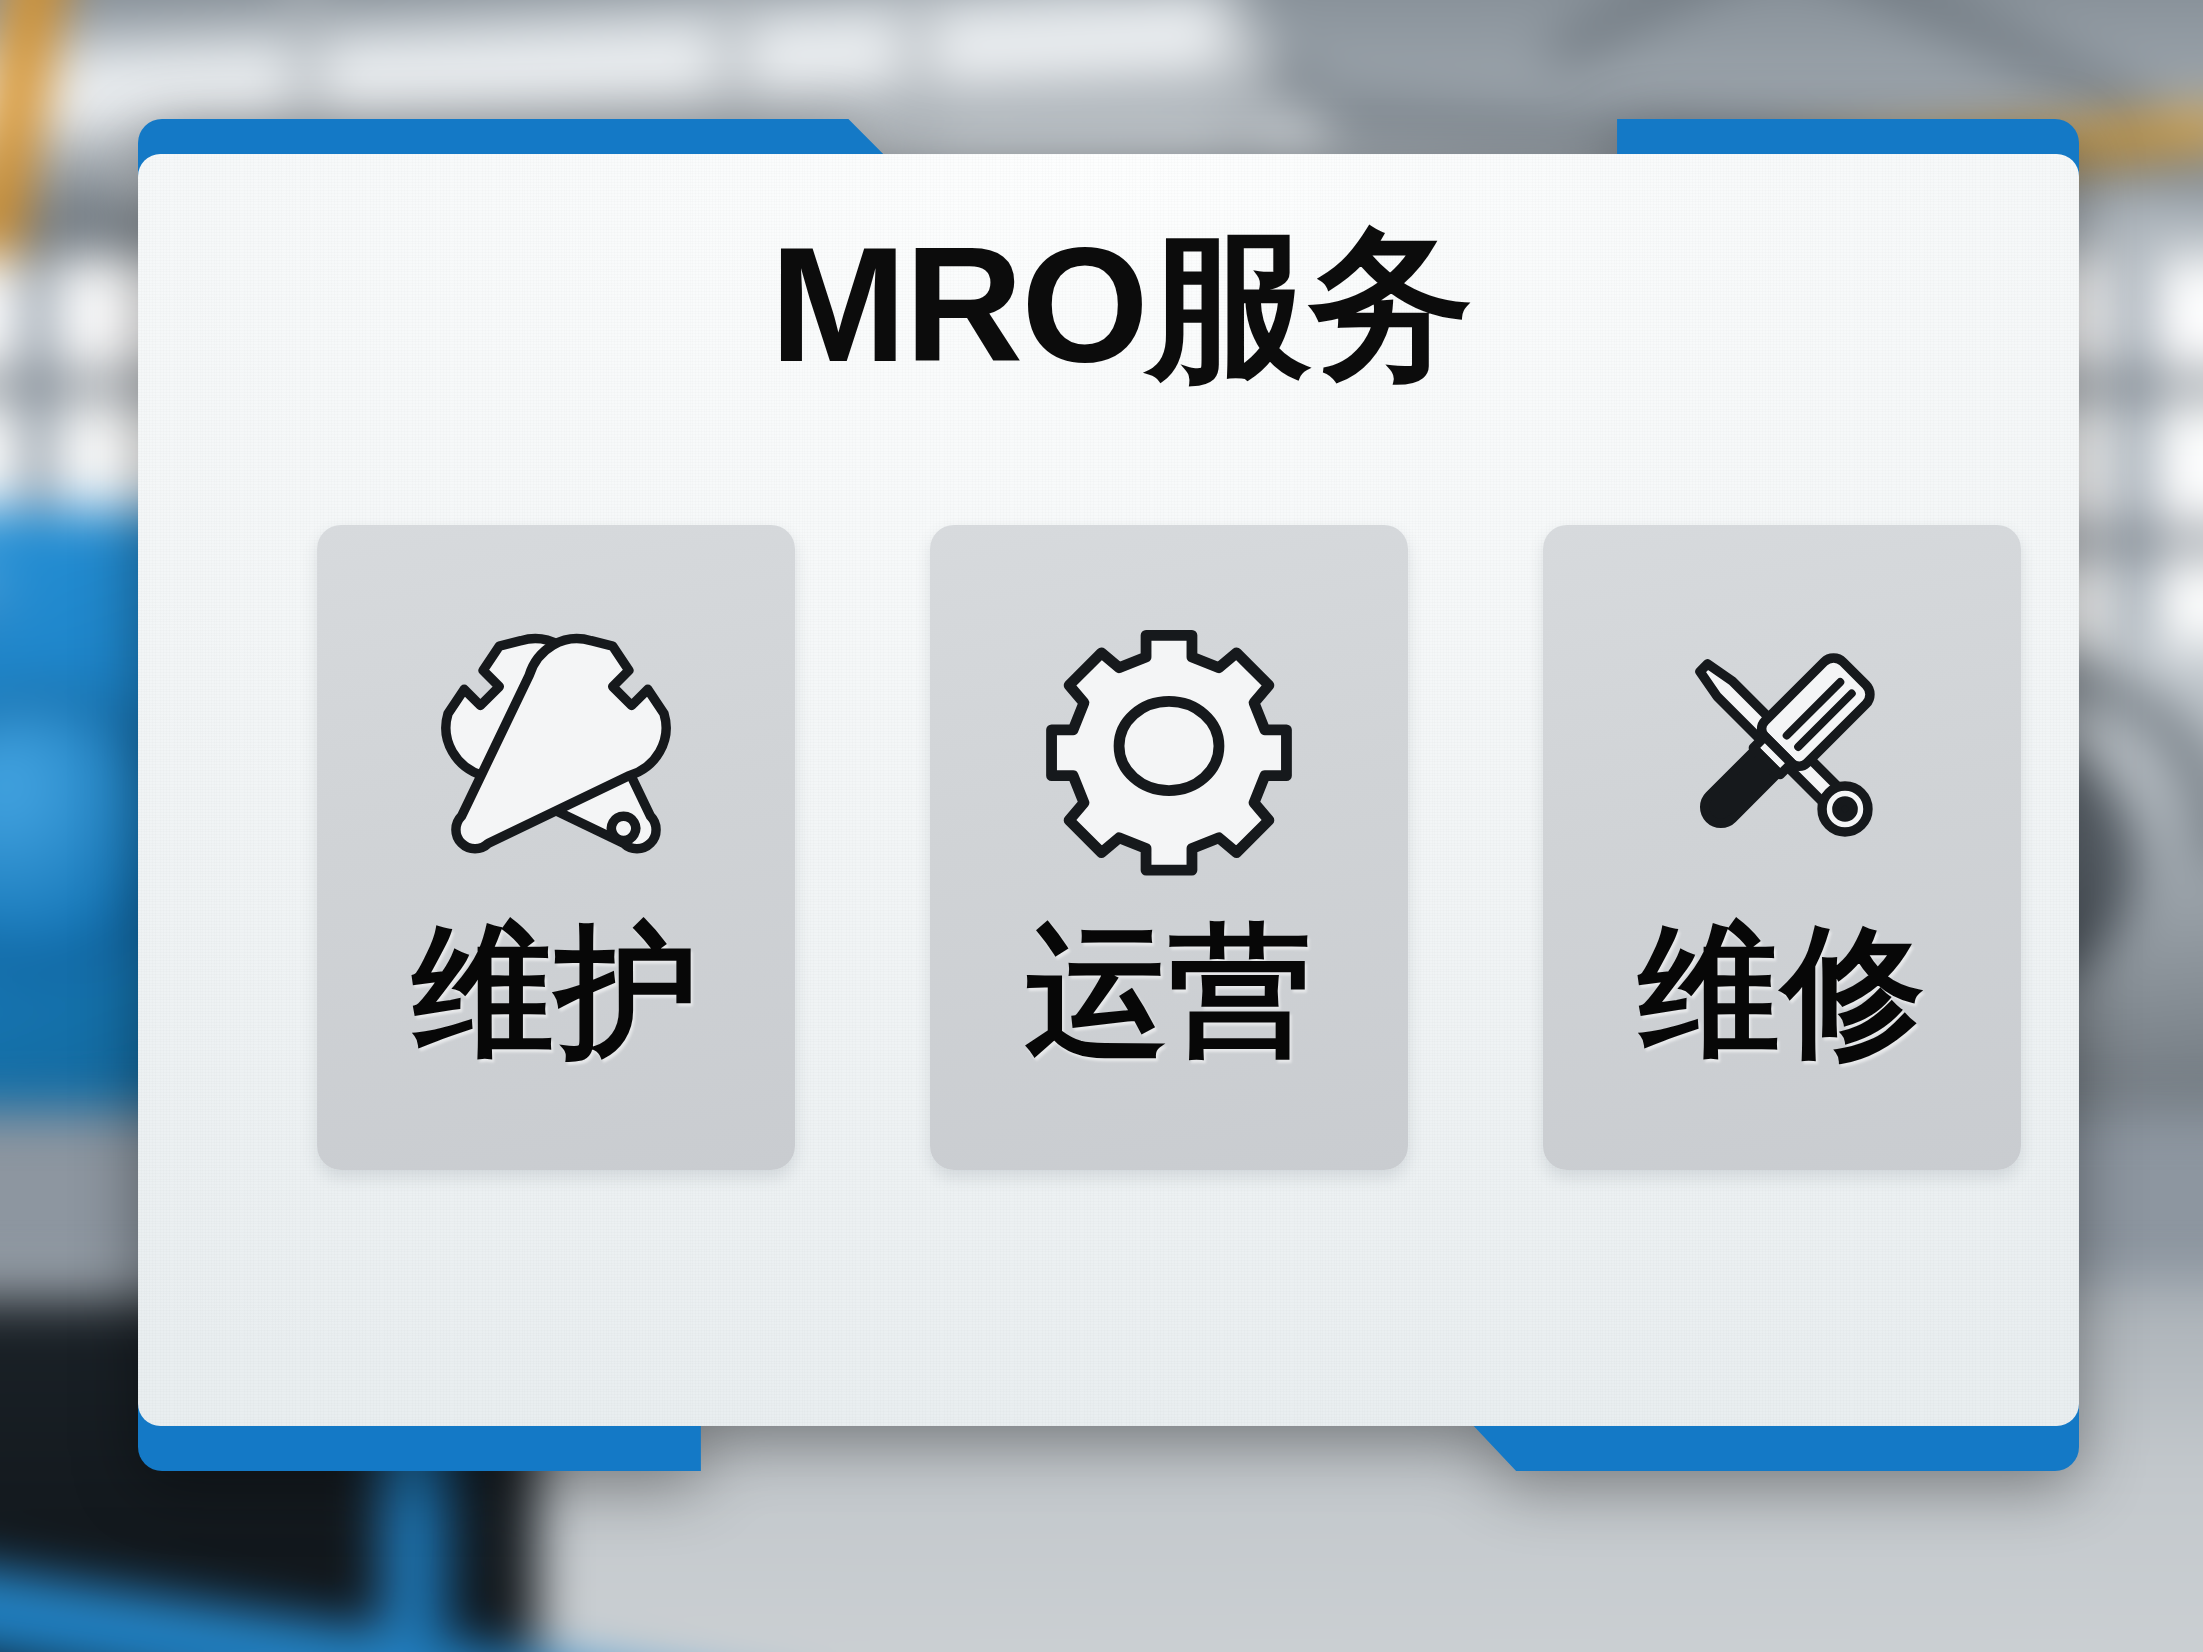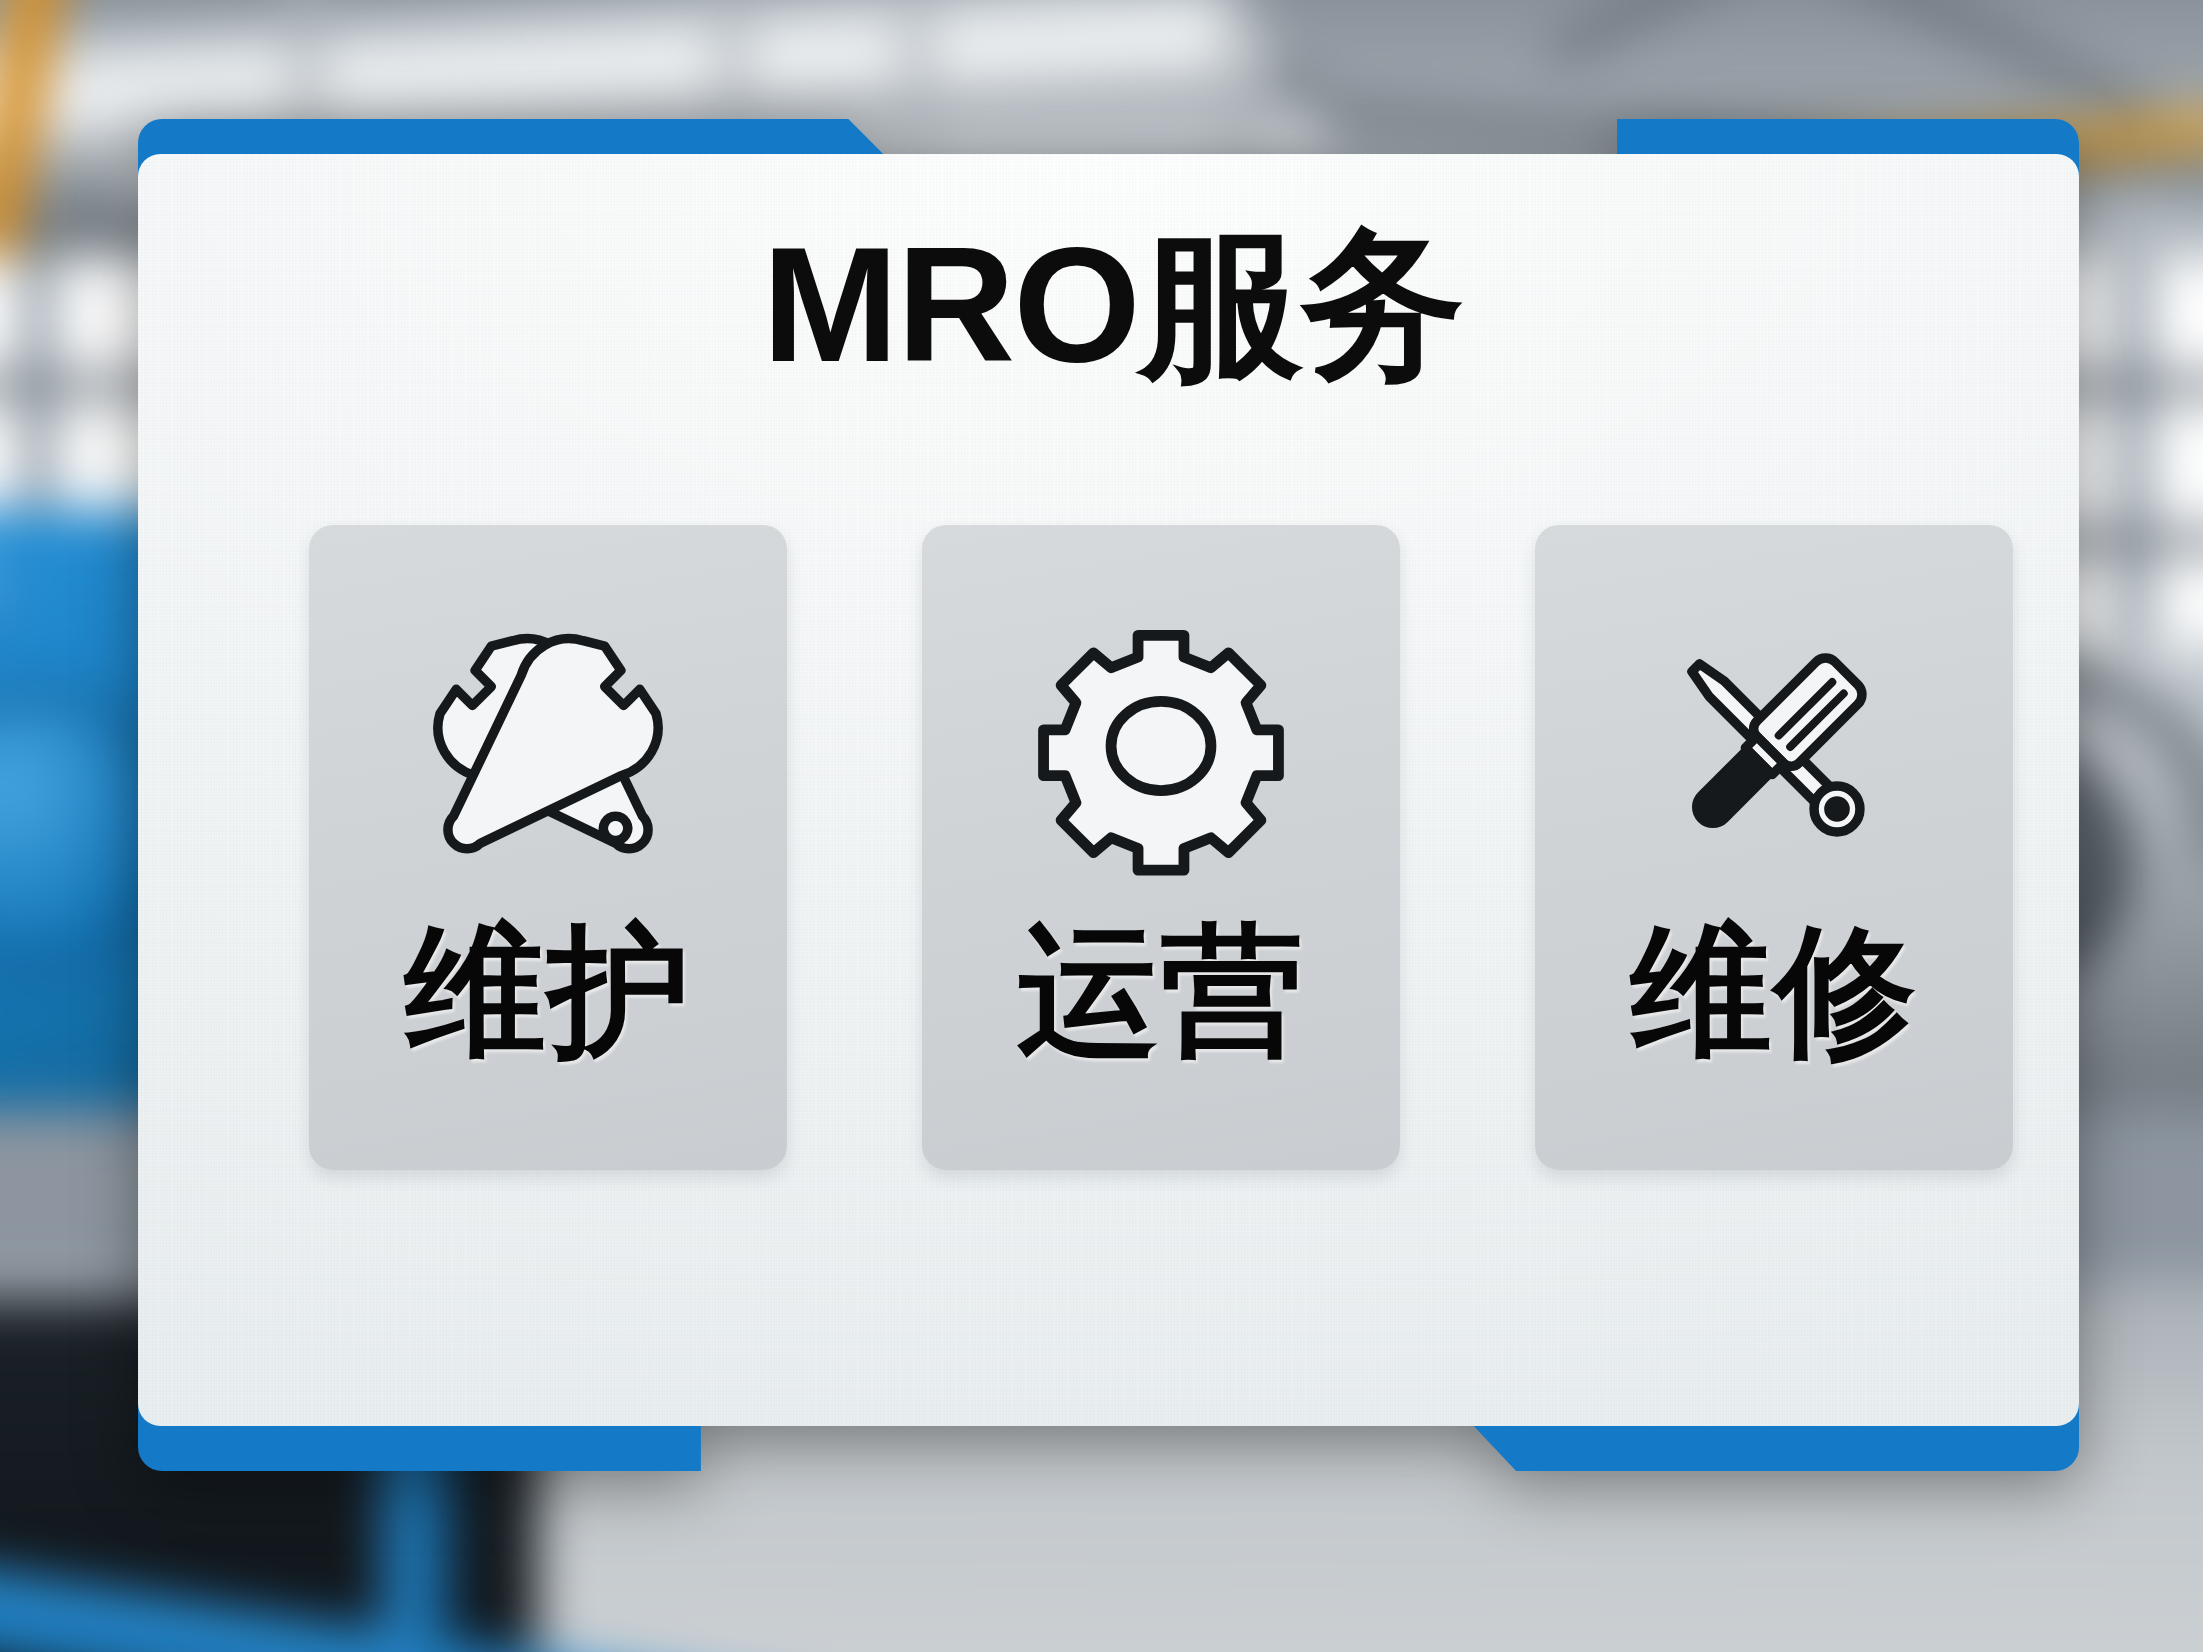--- a/index.html
+++ b/index.html
@@ -192,21 +192,21 @@
     position:absolute; inset:0; border-radius:22.4px;
     background-image:
       repeating-linear-gradient(0deg, rgba(0,0,0,.012) 0 0.9px, transparent 0.9px 2.8px),
       repeating-linear-gradient(90deg, rgba(0,0,0,.012) 0 0.9px, transparent 0.9px 2.8px);
     pointer-events:none;
   }
 
   
   #panel-content {
     position: absolute;
-    left: 4px; top: 35px;
+    left: 12px; top: 35px;
     width: 1941px; height: 1000px;
   }
 
   #page-title {
     position: absolute;
     left: 0; right: 0;
     top: 69px;
     text-align: center;
     font-size: 164px;
     font-weight: 800;

